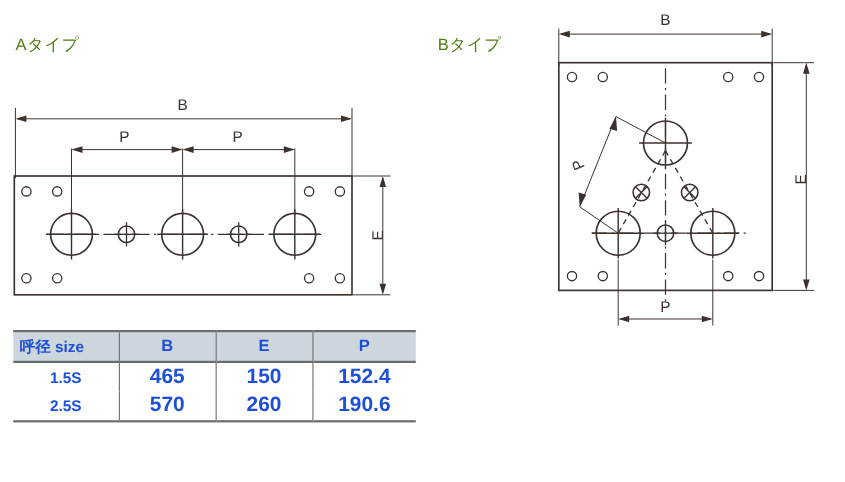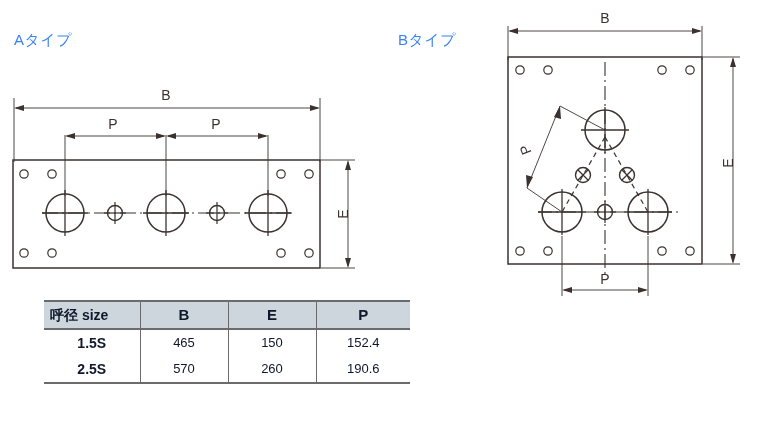--- a/index.html
+++ b/index.html
@@ -26,41 +26,40 @@
     top: 0;
     height: 438px;
   }
   .panel-a { left: 0; width: 390px; }
   .panel-b { left: 390px; width: 378px; }
 
   .type-title {
     position: absolute;
     font-size: 15px;
     font-weight: 400;
-    color: #3b82f6;
+    color: #4d7c0f;
     letter-spacing: 0.5px;
     white-space: nowrap;
   }
   .title-a { left: 14px; top: 31px; }
   .title-b { left: 8px; top: 31px; }
 
   .drawing {
     position: absolute;
     left: 0;
     top: 0;
   }
 
   
   .spec-table {
     position: absolute;
     border-collapse: collapse;
     font-size: 14px;
-    color: #0f172a;
+    color: #1d4ed8;
     table-layout: fixed;
-    margin-left: 32px;
   }
   .table-a { left: 12px; top: 300px; width: 366px; }
 
   .spec-table th,
   .spec-table td {
     text-align: center;
     vertical-align: middle;
     padding: 0;
     height: 26px;
     line-height: 26px;
@@ -84,22 +83,22 @@
     border-left: 1.5px solid #6b6b6b;
   }
   .spec-table tbody tr.stripe td {
     background: #f2f4f5;
   }
   .spec-table tbody td.col-size {
     font-weight: 700;
     font-size: 14px;
   }
   .spec-table tbody td {
-    font-weight: 400;
-    font-size: 13px;
+    font-weight: 700;
+    font-size: 19px;
   }
   .spec-table tbody tr:last-child td {
     border-bottom: 2px solid #6b6b6b;
   }
 
   .c-size { width: 96px; }
   .c-b    { width: 88px; }
   .c-e    { width: 88px; }
   .c-p    { width: 94px; }
 </style>

